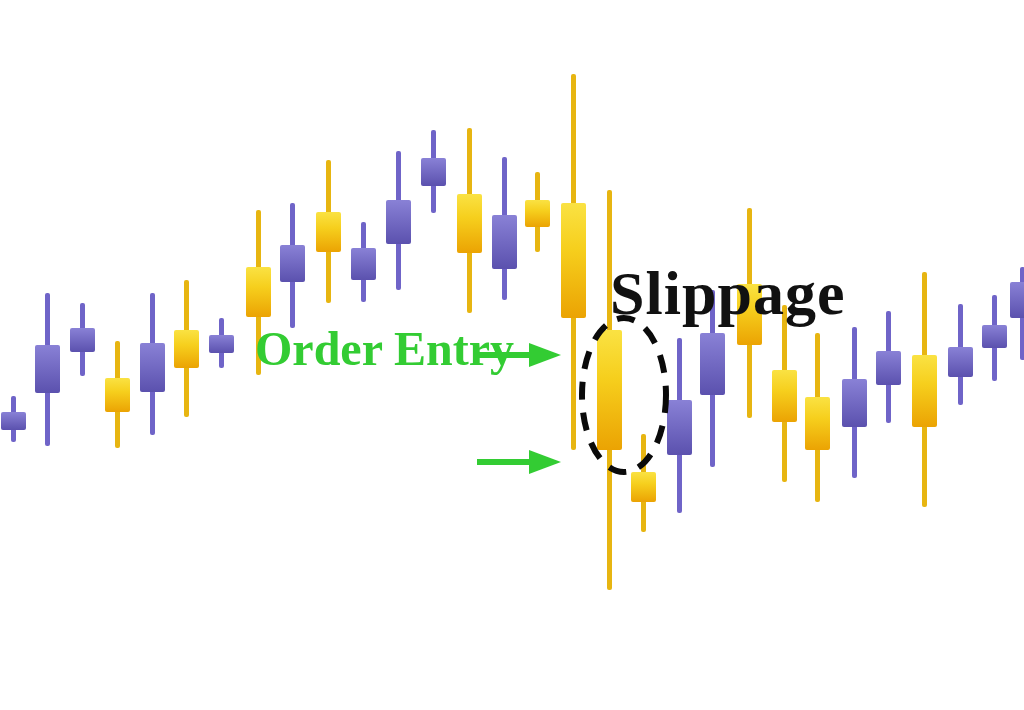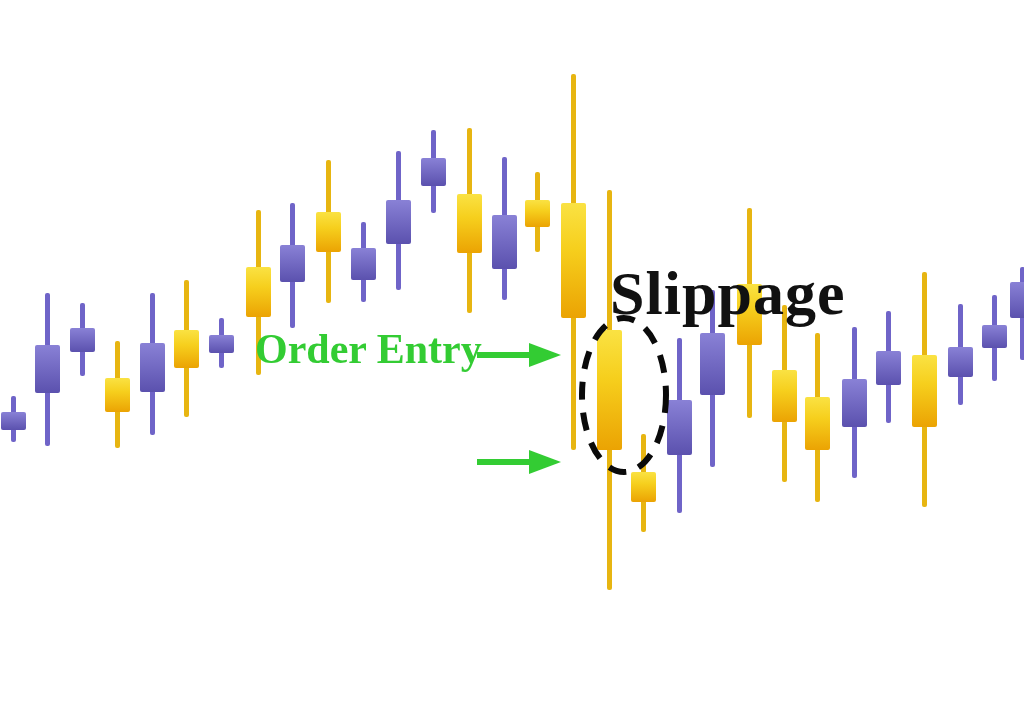--- a/index.html
+++ b/index.html
@@ -11,21 +11,21 @@
   .wick.yellow{background:var(--wick-yellow);}
   .wick.purple{background:var(--wick-purple);}
   .cbody{position:absolute; width:25px; border-radius:2px;}
   .cbody.yellow{background:linear-gradient(180deg, var(--yellow-top) 0%, var(--yellow-mid) 40%, var(--yellow-bottom) 100%);}
   .cbody.purple{background:linear-gradient(180deg, var(--purple-top) 0%, var(--purple-bottom) 100%);}
 
   .ellipse-svg{position:absolute; left:0; top:0; width:1024px; height:710px; pointer-events:none;}
 
   .chart-title{position:absolute; left:610px; top:224px; font-size:62px; line-height:66px; font-weight:700; color:var(--title-color); letter-spacing:1px;margin-top:36px;}
 
-  .green-label{position:absolute; font-size:42px; line-height:42px; font-weight:700; color:var(--accent-green); white-space:nowrap;}
+  .green-label{position:absolute; font-size:48px; line-height:42px; font-weight:700; color:var(--accent-green); white-space:nowrap;}
   .label-entry{left:255px; top:328px;}
   .label-exec{left:186px; top:434px;}
 
   .arrow{position:absolute; width:84px; height:24px;}
   .arrow-entry{left:477px; top:343px;}
   .arrow-exec{left:477px; top:450px;}
   .arrow .shaft{position:absolute; left:0; top:9px; width:54px; height:6px; background:var(--accent-green);}
   .arrow .head{position:absolute; left:52px; top:0; width:0; height:0;
     border-top:12px solid transparent; border-bottom:12px solid transparent;
     border-left:32px solid var(--accent-green);}

